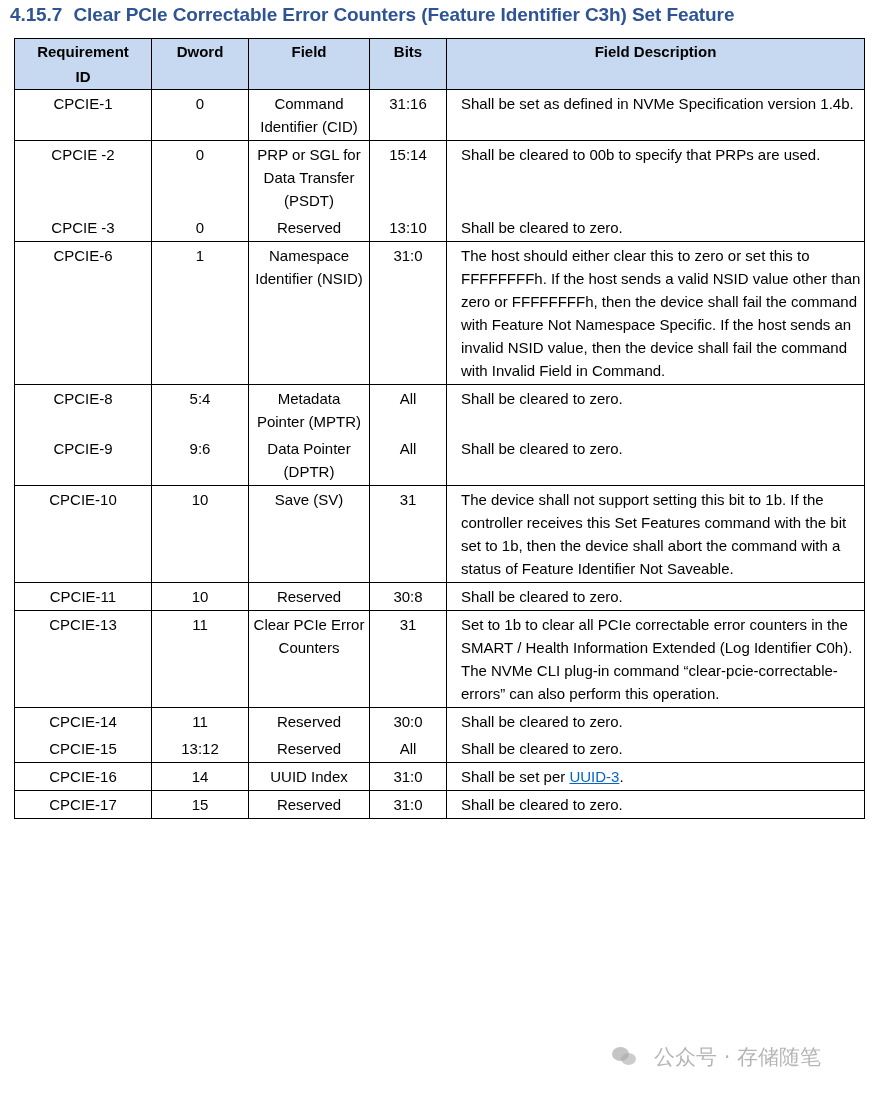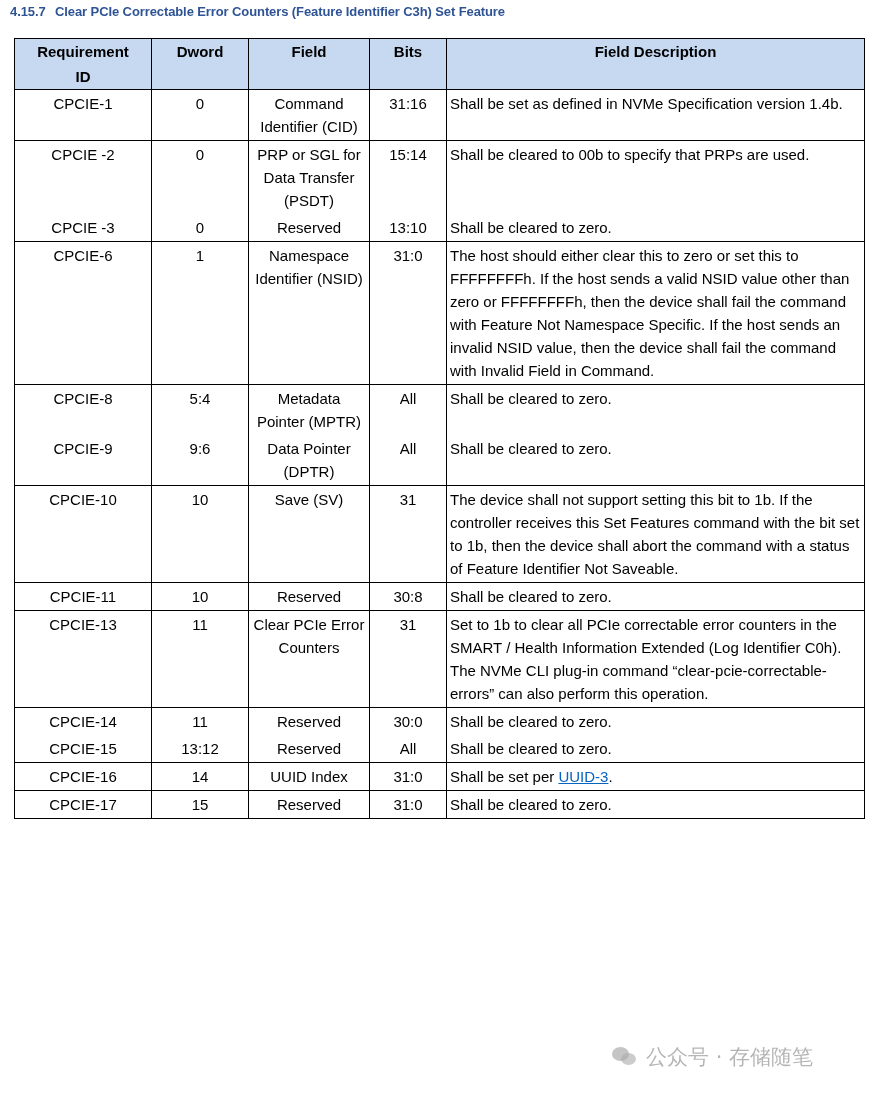--- a/index.html
+++ b/index.html
@@ -4,55 +4,55 @@
   <style>
     html, body { margin: 0; padding: 0; background: #ffffff; }
     body {
       width: 880px; height: 1094px; position: relative; overflow: hidden;
       font-family: "Liberation Sans", "DejaVu Sans", sans-serif;
       color: #000;
     }
     .title {
       position: absolute; left: 10px; top: 4px;
       font-family: "Liberation Sans", sans-serif;
-      font-weight: bold; font-size: 13px; color: #2F5496;
+      font-weight: bold; font-size: 19px; color: #2F5496;
       letter-spacing: -0.1px; white-space: nowrap;
     }
     .title .num { margin-right: 6px; }
     table.spec {
       position: absolute; left: 14px; top: 38px;
       width: 850px;
       border-collapse: collapse;
       table-layout: fixed;
       font-size: 15px; line-height: 23px;
     }
     table.spec th, table.spec td {
       border-left: 1px solid #000; border-right: 1px solid #000;
       padding: 0 4px; vertical-align: top;
     }
     table.spec th {
       background: #C6D9F1; font-weight: bold; text-align: center;
       border-top: 1px solid #000; border-bottom: 1px solid #000;
       height: 25px; line-height: 25px; padding: 0 20px;
     }
     table.spec td { text-align: center; padding-top: 2px; padding-bottom: 2px; }
-    table.spec td.desc { text-align: left; padding-left: 3px; padding-right: 3px; }
+    table.spec td.desc { text-align: left; padding-left: 14px; padding-right: 3px; }
     tr.grp-start td { border-top: 1px solid #000; margin-left: 36px; }
     tr.last td { border-bottom: 1px solid #000; }
     col.c-id { width: 137px; }
     col.c-dw { width: 97px; }
     col.c-fd { width: 121px; }
     col.c-bt { width: 77px; }
     col.c-ds { width: 418px; }
     .link { color: #0563C1; text-decoration: underline; cursor: pointer; }
     .watermark {
       position: absolute; left: 612px; top: 1043px;
       color: rgba(120,120,120,0.55); font-size: 21px; white-space: nowrap;
       font-family: "DejaVu Sans", sans-serif; pointer-events: none;
-      display: flex; align-items: center; gap: 8px;
+      display: flex; align-items: center; gap: 16px;
     }
     .wm-icon {
       width: 26px; height: 20px; position: relative; display: inline-block;
     }
     .wm-icon::before {
       content: ""; position: absolute; left: 0; top: 0; width: 17px; height: 14px;
       border-radius: 50%; background: rgba(150,150,150,0.55);
     }
     .wm-icon::after {
       content: ""; position: absolute; left: 9px; top: 6px; width: 15px; height: 12px;

